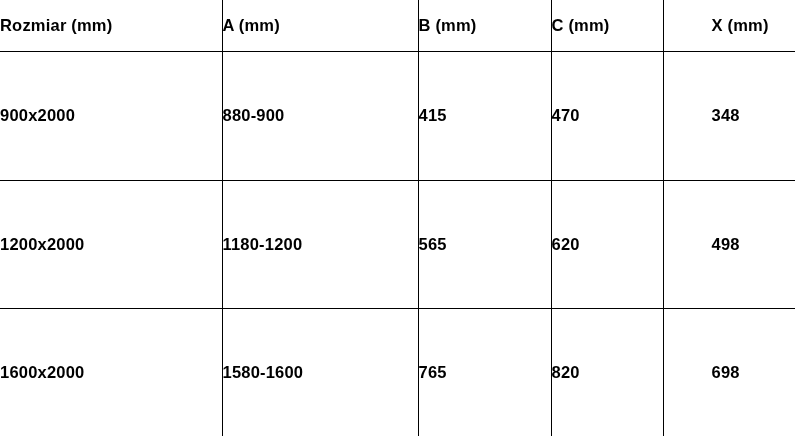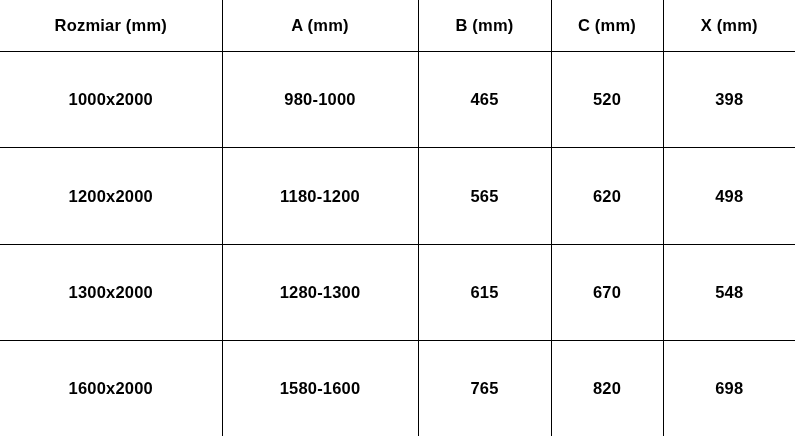--- a/index.html
+++ b/index.html
@@ -20,39 +20,39 @@
     table-layout: fixed;
   }
   #spec-table col.c0 { width: 222px; }
   #spec-table col.c1 { width: 196px; }
   #spec-table col.c2 { width: 133px; }
   #spec-table col.c3 { width: 112px; }
   #spec-table col.c4 { width: 132px; }
   #spec-table th,
   #spec-table td {
     border: 1px solid #000000;
-    text-align: center;
+    text-align: left;
     vertical-align: middle;
     font-weight: bold;
     font-size: 16.5px;
     letter-spacing: 0.2px;
     padding: 0;
   }
   #spec-table thead th {
     height: 51px;
     font-size: 16.5px;
   }
   #spec-table tbody td {
     height: 48px;
   }
   
   #spec-table tr th:first-child,
   #spec-table tr td:first-child { border-left: none; }
   #spec-table tr th:last-child,
-  #spec-table tr td:last-child { border-right: none; }
+  #spec-table tr td:last-child { border-right: none; padding-left: 48px; }
   #spec-table thead th { border-top: none; }
   #spec-table tbody tr:last-child td { border-bottom: none; }
 </style>
 </head>
 <body>
 
 <table id="spec-table">
   <colgroup>
     <col class="c0">
       <col class="c1">
@@ -64,39 +64,32 @@
     <tr>
       <th>Rozmiar (mm)</th>
       <th>A (mm)</th>
       <th>B (mm)</th>
       <th>C (mm)</th>
       <th>X (mm)</th>
     </tr>
   </thead>
   <tbody>
     <tr>
-      <td>1000x2000</td>
-      <td>980-1000</td>
-      <td>465</td>
-      <td>520</td>
-      <td>398</td>
+      <td>900x2000</td>
+      <td>880-900</td>
+      <td>415</td>
+      <td>470</td>
+      <td>348</td>
     </tr>
     <tr>
       <td>1200x2000</td>
       <td>1180-1200</td>
       <td>565</td>
       <td>620</td>
       <td>498</td>
-    </tr>
-    <tr>
-      <td>1300x2000</td>
-      <td>1280-1300</td>
-      <td>615</td>
-      <td>670</td>
-      <td>548</td>
     </tr>
     <tr>
       <td>1600x2000</td>
       <td>1580-1600</td>
       <td>765</td>
       <td>820</td>
       <td>698</td>
     </tr>
   </tbody>
 </table>

